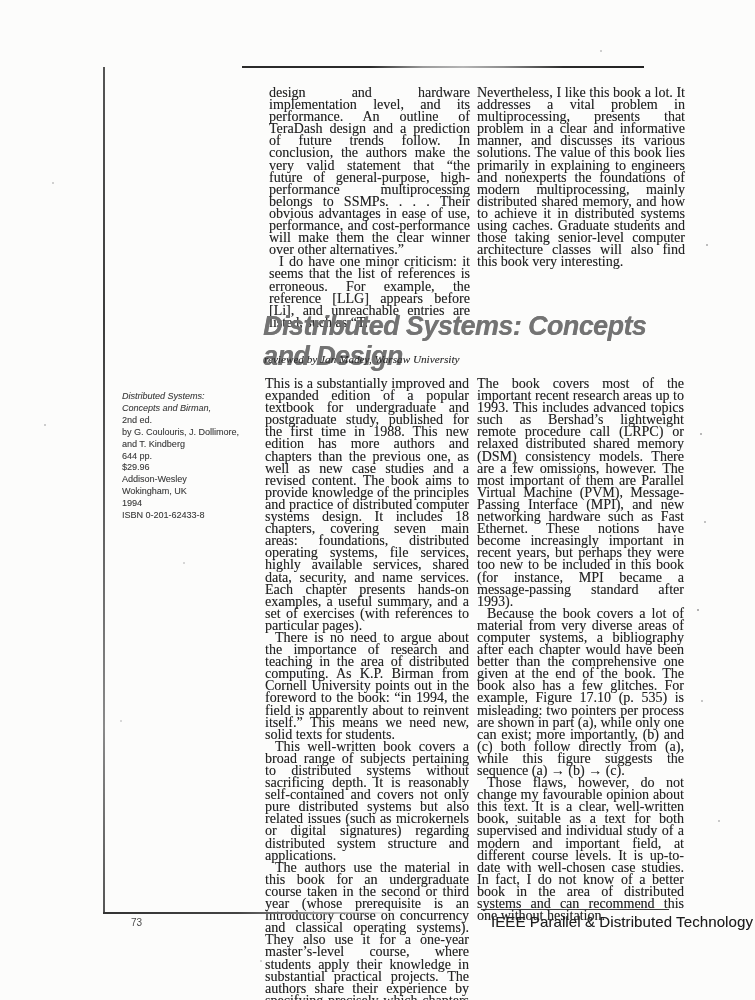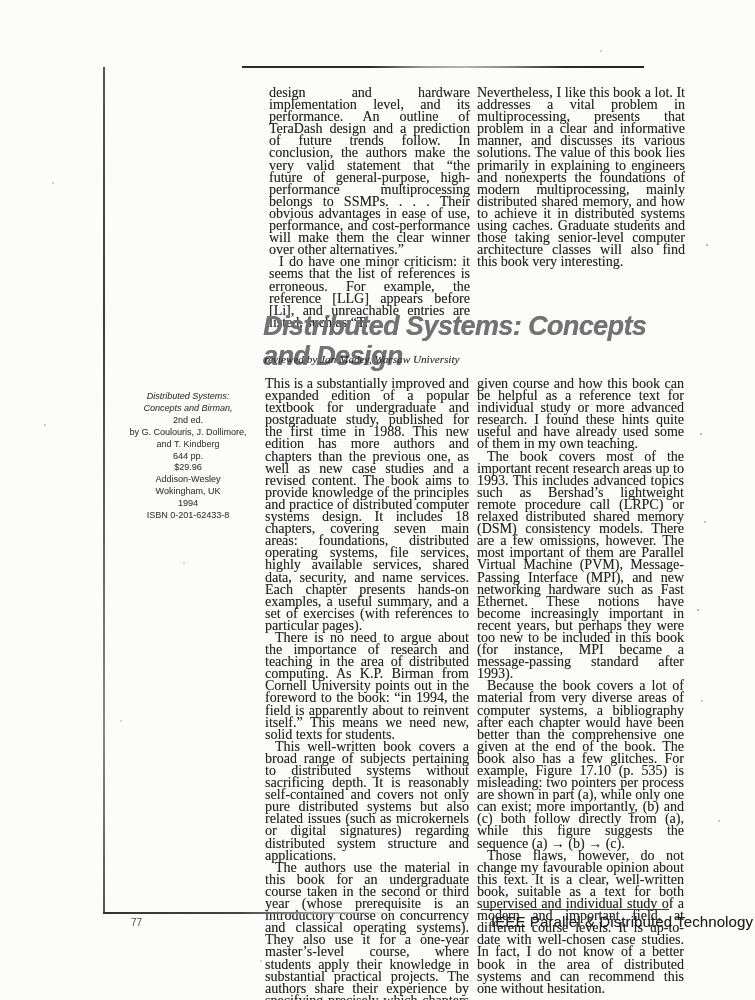--- a/index.html
+++ b/index.html
@@ -76,21 +76,20 @@
     color: #2b2b2b;
     text-shadow: 0.2px 0.2px 0.3px rgba(80,80,80,0.4);
   }
 
   .book-info {
     position: absolute; left: 122px; top: 391px; width: 132px;
     font-family: "Liberation Sans", sans-serif;
     font-size: 9px; line-height: 11.9px;
     color: #3d3d3d;
     text-shadow: 0.2px 0.2px 0.3px rgba(90,90,90,0.4);
-    text-align: center;
   }
   .book-info div:nth-child(1),
   .book-info div:nth-child(2) { font-style: italic; }
 
   .page-number {
     position: absolute; left: 131px; top: 917px;
     font-family: "Liberation Sans", sans-serif;
     font-size: 10px; color: #4a4a4a;
   }
   .journal-name {
@@ -138,26 +137,25 @@
     </div>
 
   <div class="text-col col-main-left">
       <p>This is a substantially improved and expanded edition of a popular textbook for undergraduate and postgraduate study, published for the first time in 1988. This new edition has more authors and chapters than the previous one, as well as new case studies and a revised content. The book aims to provide knowledge of the principles and practice of distributed computer systems design. It includes 18 chapters, covering seven main areas: foundations, distributed operating systems, file services, highly available services, shared data, security, and name services. Each chapter presents hands-on examples, a useful summary, and a set of exercises (with references to particular pages).</p>
       <p>There is no need to argue about the importance of research and teaching in the area of distributed computing. As K.P. Birman from Cornell University points out in the foreword to the book: “in 1994, the field is apparently about to reinvent itself.” This means we need new, solid texts for students.</p>
       <p>This well-written book covers a broad range of subjects pertaining to distributed systems without sacrificing depth. It is reasonably self-contained and covers not only pure distributed systems but also related issues (such as microkernels or digital signatures) regarding distributed system structure and applications.</p>
       <p>The authors use the material in this book for an undergraduate course taken in the second or third year (whose prerequisite is an introductory course on concurrency and classical operating systems). They also use it for a one-year master’s-level course, where students apply their knowledge in substantial practical projects. The authors share their experience by specifying precisely which chapters or sections should be taught in a</p>
     </div>
 
   <div class="text-col col-main-right">
-      <p>given course and how this book can be helpful as a reference text for individual study or more advanced research. I found these hints quite useful and have already used some of them in my own teaching.</p>
       <p>The book covers most of the important recent research areas up to 1993. This includes advanced topics such as Bershad’s lightweight remote procedure call (LRPC) or relaxed distributed shared memory (DSM) consistency models. There are a few omissions, however. The most important of them are Parallel Virtual Machine (PVM), Message-Passing Interface (MPI), and new networking hardware such as Fast Ethernet. These notions have become increasingly important in recent years, but perhaps they were too new to be included in this book (for instance, MPI became a message-passing standard after 1993).</p>
       <p>Because the book covers a lot of material from very diverse areas of computer systems, a bibliography after each chapter would have been better than the comprehensive one given at the end of the book. The book also has a few glitches. For example, Figure 17.10 (p. 535) is misleading: two pointers per process are shown in part (a), while only one can exist; more importantly, (b) and (c) both follow directly from (a), while this figure suggests the sequence (a) → (b) → (c).</p>
       <p>Those flaws, however, do not change my favourable opinion about this text. It is a clear, well-written book, suitable as a text for both supervised and individual study of a modern and important field, at different course levels. It is up-to-date with well-chosen case studies. In fact, I do not know of a better book in the area of distributed systems and can recommend this one without hesitation.</p>
     </div>
 
   <div class="footer-rule-left"></div>
   <div class="footer-rule-right"></div>
 
-  <div class="page-number">77</div>
+  <div class="page-number">73</div>
 
   <div class="journal-name">IEEE Parallel &amp; Distributed Technology</div>
 
 </div>
 
 </body></html>

